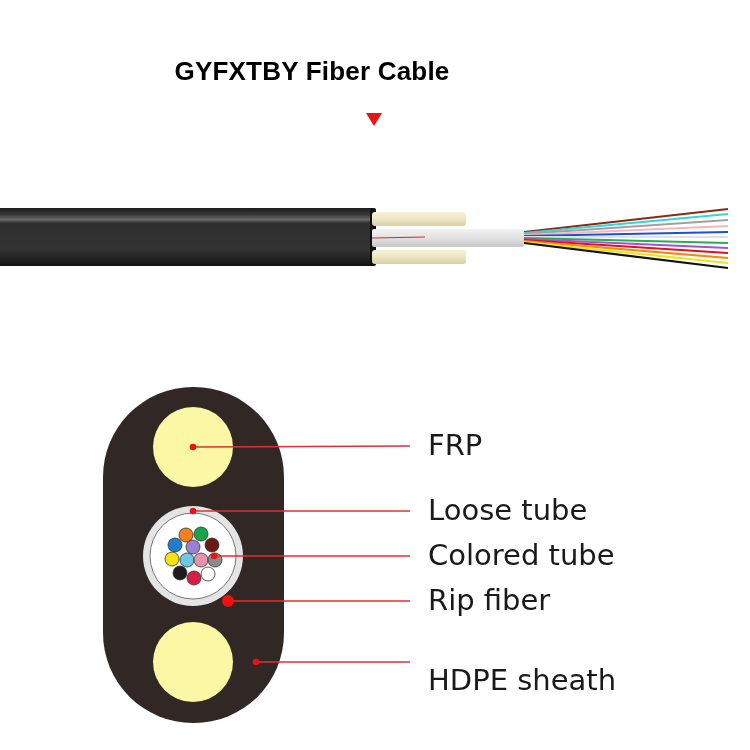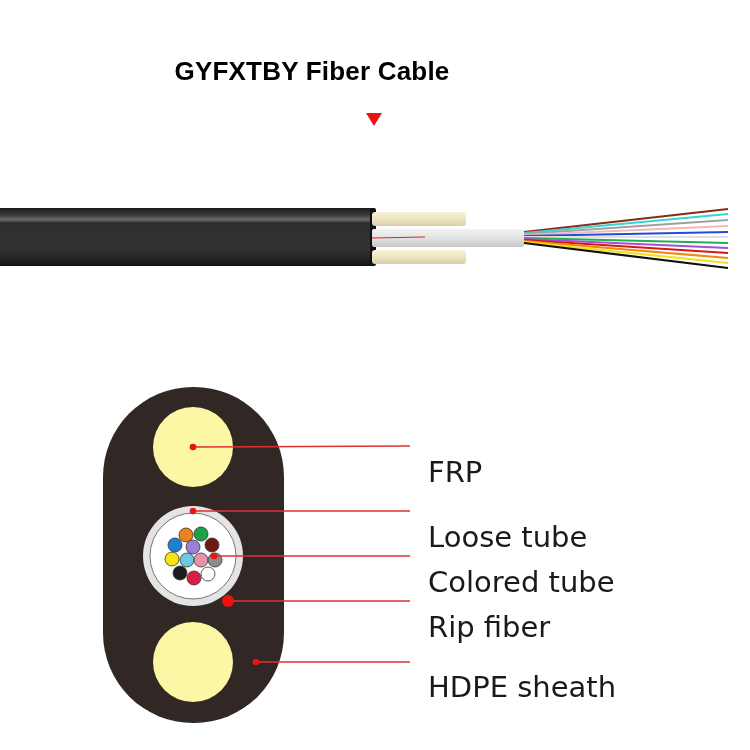--- a/index.html
+++ b/index.html
@@ -1,20 +1,20 @@
 <!DOCTYPE html>
 <html><head>
 <meta charset="utf-8">
 <style>
   html, body { margin: 0; padding: 0; background: #ffffff; }
   body { width: 750px; height: 750px; position: relative; overflow: hidden; font-family: "Liberation Sans", sans-serif; }
   .title { position: absolute; left: 0; top: 56px; width: 624px; text-align: center; font-weight: bold; font-size: 26px; color: #000; letter-spacing: 0.2px; }
   .arrow { position: absolute; left: 366px; top: 113px; width: 0; height: 0; border-left: 8px solid transparent; border-right: 8px solid transparent; border-top: 13px solid #ee1111; }
   svg { position: absolute; left: 0; top: 0; }
-  .label { position: absolute; left: 428px; font-family: "DejaVu Sans", sans-serif; font-size: 29px; color: #1a1a1a; white-space: nowrap; line-height: 1; margin-top: 27px; }
+  .label { position: absolute; left: 428px; font-family: "DejaVu Sans", sans-serif; font-size: 29px; color: #1a1a1a; white-space: nowrap; line-height: 1; }
 </style>
 </head>
 <body>
 
 <div class="title">GYFXTBY Fiber Cable</div>
 <div class="arrow"></div>
 
 <svg width="750" height="750" viewBox="0 0 750 750">
   <defs>
     <linearGradient id="sheathGrad" x1="0" y1="0" x2="0" y2="1">
@@ -99,13 +99,13 @@
       <circle cx="228" cy="601" r="6"></circle>
       <circle cx="256" cy="662" r="3.3"></circle>
     </g>
   </g>
 </svg>
 
 <div class="label" style="top:431px;">FRP</div>
 <div class="label" style="top:496px;">Loose tube</div>
 <div class="label" style="top:541px;">Colored tube</div>
 <div class="label" style="top:586px;">Rip fiber</div>
-<div class="label" style="top:646px;text-align:right;">HDPE sheath</div>
+<div class="label" style="top:666px;text-align:right;">HDPE sheath</div>
 
 </body></html>

